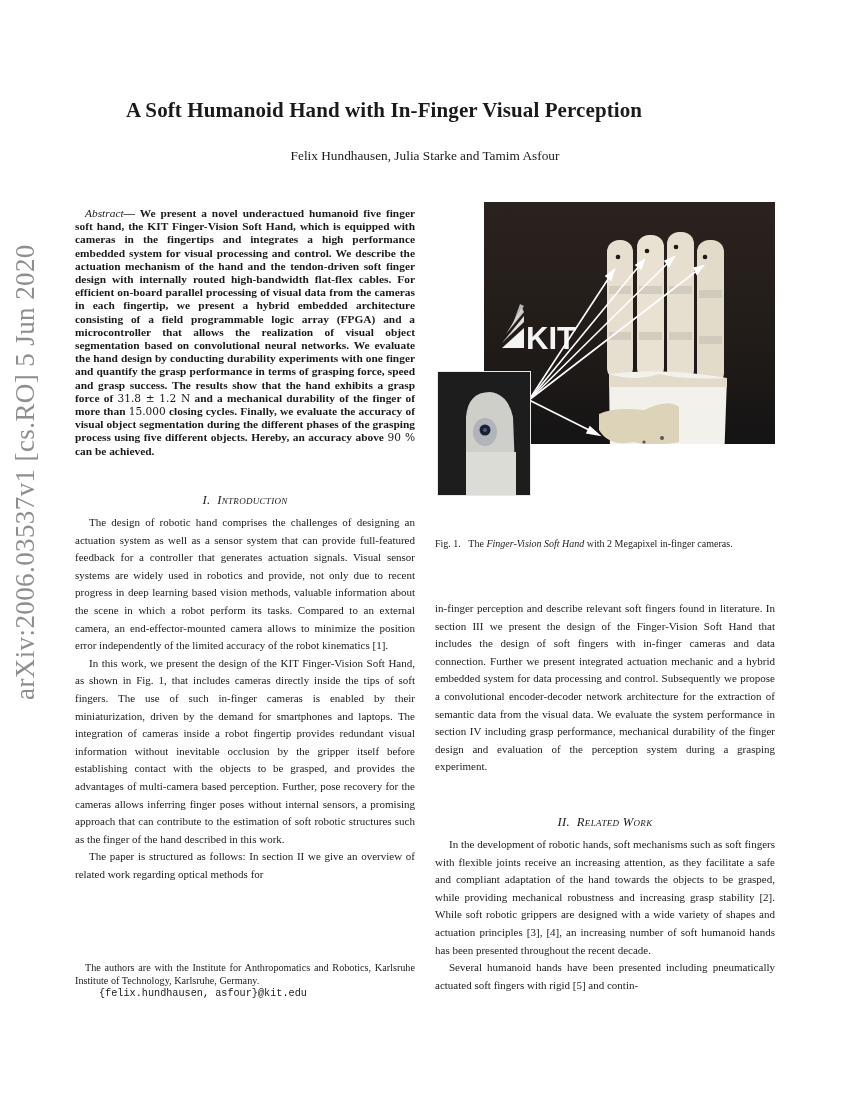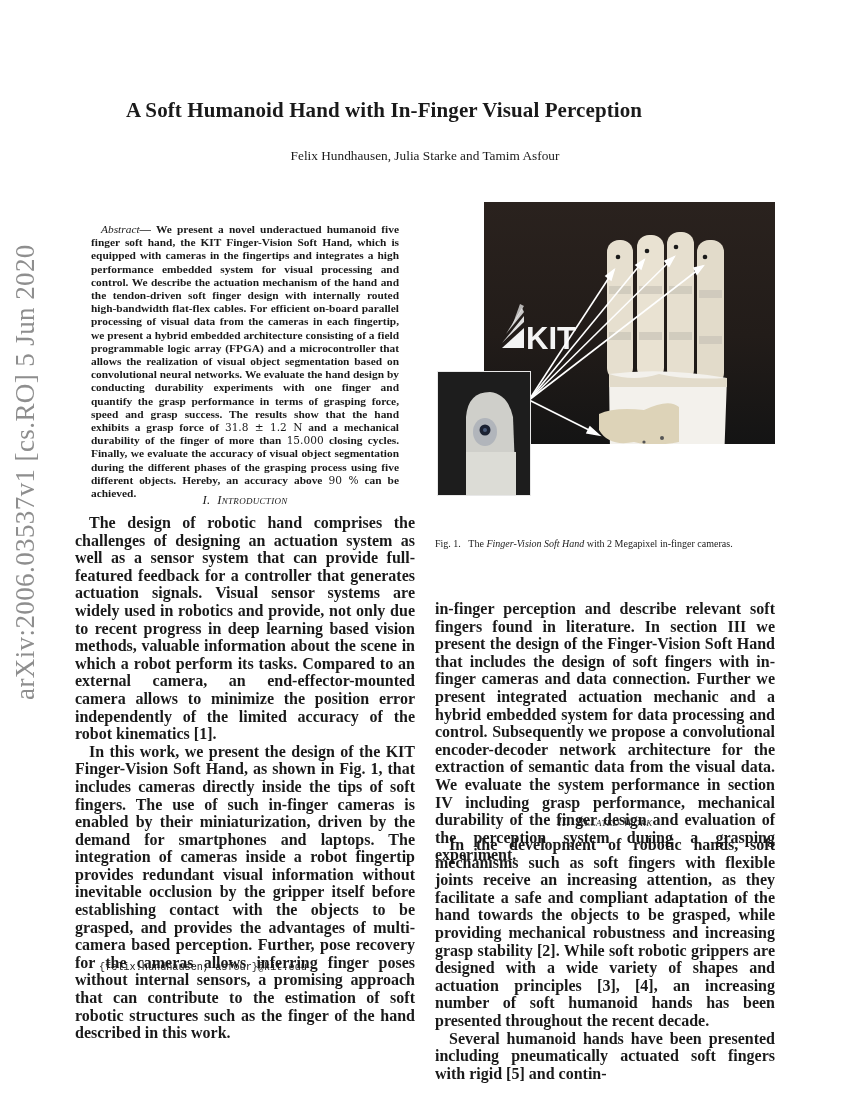--- a/index.html
+++ b/index.html
@@ -4,27 +4,27 @@
 <style>
   html, body { margin: 0; padding: 0; background: #ffffff; }
   body { width: 850px; height: 1100px; position: relative; overflow: hidden;
          font-family: "Liberation Serif", "DejaVu Serif", serif; color: #1a1a1a; }
   .title { position: absolute; left: 0; width: 768px; top: 98px; text-align: center;
            font-size: 21px; font-weight: bold; letter-spacing: 0.1px; }
   .authors { position: absolute; left: 0; width: 850px; top: 148px; text-align: center;
              font-size: 13.3px; }
   .arxiv { position: absolute; left: 10px; top: 700px; transform-origin: 0 0; transform: rotate(-90deg);
            font-size: 27px; color: #8e8e8e; white-space: nowrap; letter-spacing: 0.4px; }
-  .col { position: absolute; font-size: 16px; line-height: 17.6px; text-align: justify; hyphens: manual; font-weight: bold; }
+  .col { position: absolute; font-size: 11px; line-height: 17.6px; text-align: justify; hyphens: manual; }
   .col-left { left: 75px; width: 340px; }
   .col-right { left: 435px; width: 340px; }
   .abstract { position: absolute; left: 75px; width: 340px; top: 207px; font-size: 11.4px; line-height: 13.2px;
               font-weight: bold; text-align: justify; }
   .abstract .lead { font-style: italic; font-weight: normal; }
-  .abstract p { margin: 16px; text-indent: 10px; }
+  .abstract p { margin: 0; text-indent: 10px; }
   .abstract .math { font-weight: normal; font-family: "DejaVu Serif", serif; font-size: 10.6px; }
   .section-h { position: absolute; text-align: center; font-size: 12.6px; letter-spacing: 0.3px; font-style: italic; }
   .section-h .sc { font-variant: small-caps; }
   .col p { margin: 0; text-indent: 14px; }
   .footnote { position: absolute; left: 75px; width: 340px; top: 962px; font-size: 10.2px; line-height: 12.8px;
               text-align: justify; }
   .footnote p { margin: 0; text-indent: 10px; }
   .footnote .mono { font-family: "Liberation Mono", "DejaVu Sans Mono", monospace; font-size: 10.2px; margin-left: 24px; }
   .fig-main { position: absolute; left: 484px; top: 202px; width: 291px; height: 242px;
               background: linear-gradient(180deg, #2a221e 0%, #221c19 55%, #141414 100%); overflow: hidden; }
@@ -47,23 +47,25 @@
     <p><span class="lead">Abstract</span><span>—</span><span> We present a novel underactued humanoid five finger soft hand, the KIT Finger-Vision Soft Hand, which is equipped with cameras in the fingertips and integrates a high performance embedded system for visual processing and control. We describe the actuation mechanism of the hand and the tendon-driven soft finger design with internally routed high-bandwidth flat-flex cables. For efficient on-board parallel processing of visual data from the cameras in each fingertip, we present a hybrid embedded architecture consisting of a field programmable logic array (FPGA) and a microcontroller that allows the realization of visual object segmentation based on convolutional neural networks. We evaluate the hand design by conducting durability experiments with one finger and quantify the grasp performance in terms of grasping force, speed and grasp success. The results show that the hand exhibits a grasp force of </span><span class="math">31.8 ± 1.2 N</span><span> and a mechanical durability of the finger of more than </span><span class="math">15.000</span><span> closing cycles. Finally, we evaluate the accuracy of visual object segmentation during the different phases of the grasping process using five different objects. Hereby, an accuracy above </span><span class="math">90 %</span><span> can be achieved.</span></p>
   </div>
 
   <div class="section-h" style="left:75px; width:340px; top:493px;">
     <span>I.</span>&nbsp;&nbsp;<span class="sc">Introduction</span>
   </div>
 
   <div class="col col-left" style="top:514px;">
     <p>The design of robotic hand comprises the challenges of designing an actuation system as well as a sensor system that can provide full-featured feedback for a controller that generates actuation signals. Visual sensor systems are widely used in robotics and provide, not only due to recent progress in deep learning based vision methods, valuable information about the scene in which a robot perform its tasks. Com­pared to an external camera, an end-effector-mounted camera allows to minimize the position error independently of the limited accuracy of the robot kinematics [1].</p>
     <p>In this work, we present the design of the KIT Finger-Vision Soft Hand, as shown in Fig. 1, that includes cameras directly inside the tips of soft fingers. The use of such in-finger cameras is enabled by their miniaturization, driven by the demand for smartphones and laptops. The integration of cameras inside a robot fingertip provides redundant visual information without inevitable occlusion by the gripper itself before establishing contact with the objects to be grasped, and provides the advantages of multi-camera based perception. Further, pose recovery for the cameras allows inferring finger poses without internal sensors, a promising approach that can contribute to the estimation of soft robotic structures such as the finger of the hand described in this work.</p>
+    <p>The paper is structured as follows: In section II we give an overview of related work regarding optical methods for</p>
   </div>
 
   <div class="footnote">
+    <p>The authors are with the Institute for Anthropomatics and Robotics, Karlsruhe Institute of Technology, Karlsruhe, Germany.</p>
     <div class="mono">{felix.hundhausen, asfour}@kit.edu</div>
   </div>
 
   <div class="fig-main">
     <svg width="291" height="341" viewBox="0 0 291 341">
 
       <g fill="#f4f4f4">
         <path d="M18 146 L40 146 L40 126 Z"></path>
         <path d="M18 141 L40 120 L40 114 Z" opacity="0.9"></path>
         <path d="M22 132 L40 110 L38 106 Z" opacity="0.8"></path>

